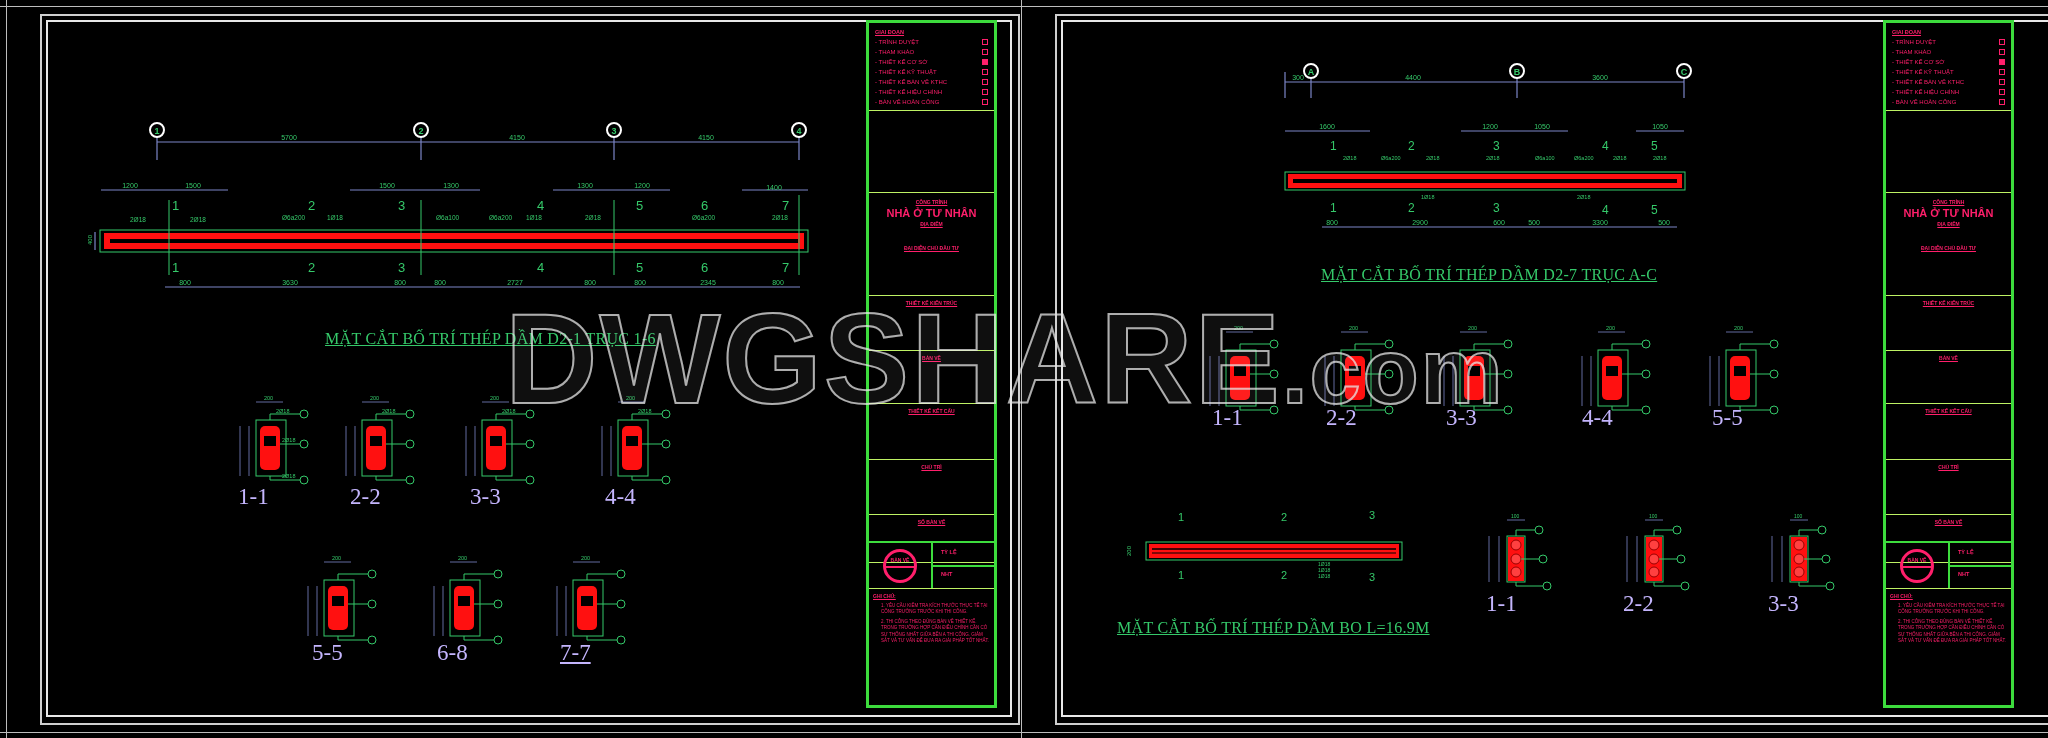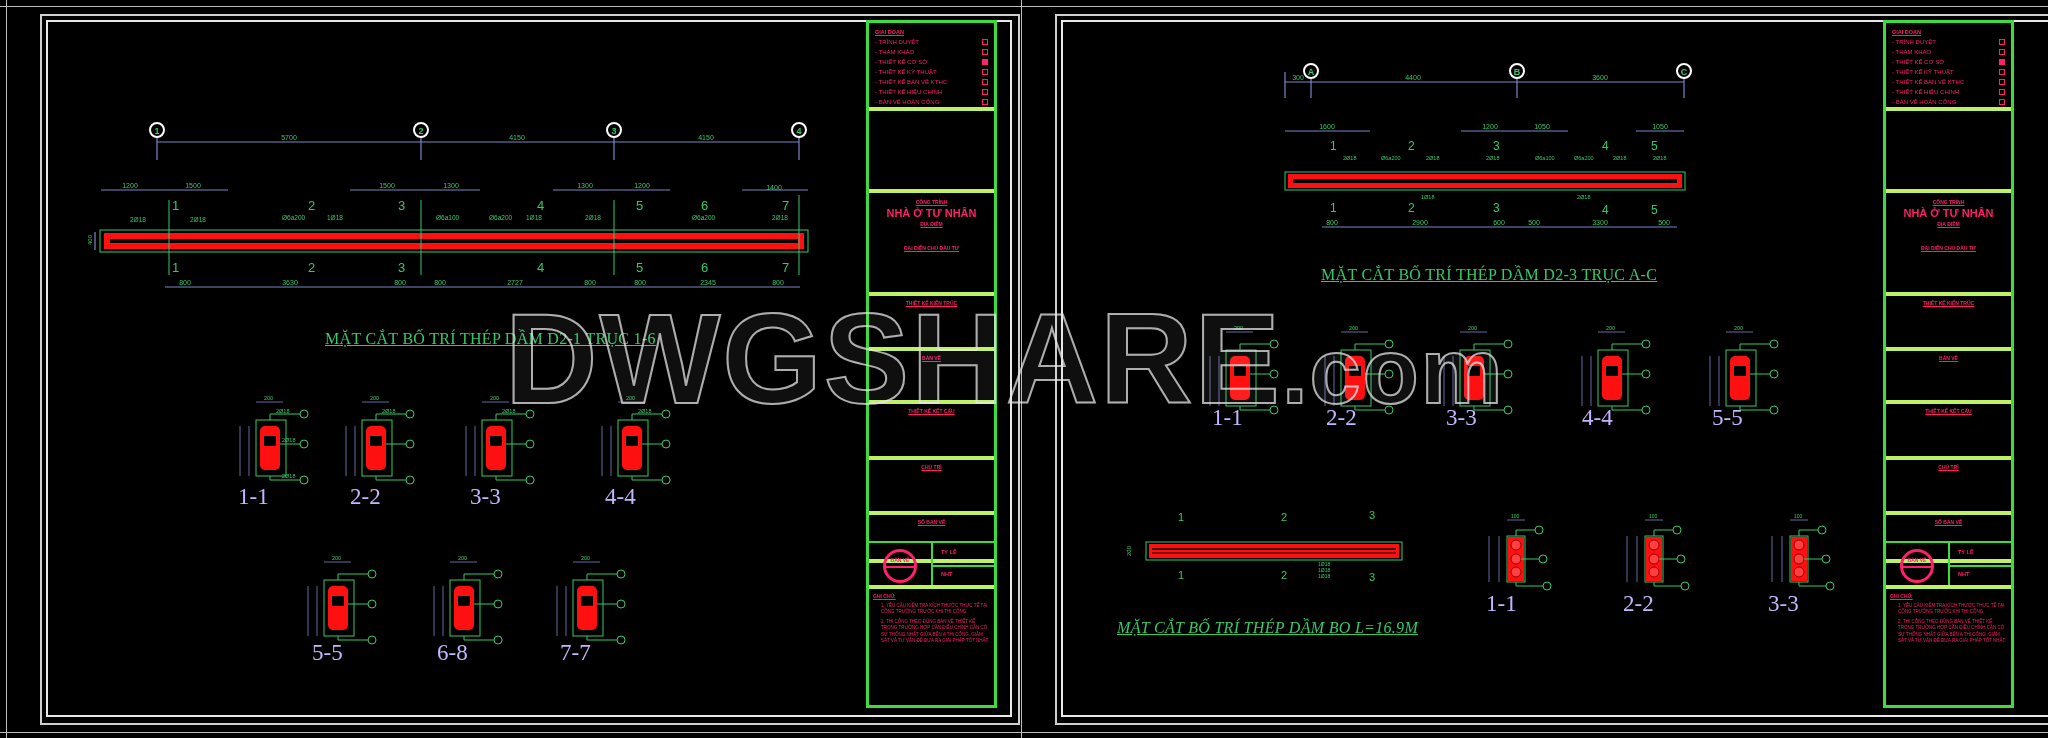--- a/index.html
+++ b/index.html
@@ -2,21 +2,21 @@
 <html><head>
 <meta charset="utf-8">
 <style>
   html,body{margin:0;padding:0;background:#000;}
   body{width:2048px;height:738px;position:relative;overflow:hidden;font-family:"Liberation Serif",serif;}
   .abs{position:absolute;}
   .sheet-outer{position:absolute;border:2px solid #cfcfcf;}
   .sheet-inner{position:absolute;border:2px solid #e8e8e8;}
   .guide{position:absolute;background:#bdbdbd;}
   .tb{position:absolute;border:3px solid #3ddc3d;box-sizing:border-box;}
-  .tb-row{position:absolute;left:0;right:0;border-bottom:4px solid #bef264;box-sizing:border-box;}
+  .tb-row{position:absolute;left:0;right:0;border-bottom:1px solid #bef264;box-sizing:border-box;}
   .pink{color:#ff1f6b;font-family:"Liberation Sans",sans-serif;}
   .tb-list{position:absolute;left:6px;top:4px;right:6px;font-size:6px;line-height:10px;}
   .tb-list .hdr{text-decoration:underline;font-weight:bold;font-size:5.5px;}
   .tb-list .it{display:flex;justify-content:space-between;align-items:center;}
   .tb-list .box{width:6px;height:6px;border:1px solid #ff1f6b;box-sizing:border-box;}
   .tb-list .box.on{background:#ff1f6b;}
   .tb-proj{position:absolute;left:0;right:0;text-align:center;}
   .tb-proj .small{font-size:5px;text-decoration:underline;font-weight:bold;display:block;}
   .tb-proj .big{font-size:11px;font-weight:bold;display:block;margin:2px 0;}
   .tb-cell-label{position:absolute;left:0;right:0;text-align:center;font-size:5px;font-weight:bold;text-decoration:underline;}
@@ -179,21 +179,21 @@
     <text x="458" y="560">200</text>
     <text x="581" y="560">200</text>
   </g>
 </svg>
 <div class="sec-label" style="left:238px;top:484px;">1-1</div>
 <div class="sec-label" style="left:350px;top:484px;">2-2</div>
 <div class="sec-label" style="left:470px;top:484px;">3-3</div>
 <div class="sec-label" style="left:605px;top:484px;">4-4</div>
 <div class="sec-label" style="left:312px;top:640px;">5-5</div>
 <div class="sec-label" style="left:437px;top:640px;">6-8</div>
-<div class="sec-label" style="left:560px;top:640px;">7-7</div>
+<div class="sec-label" style="left:560px;top:640px;text-decoration:underline;">7-7</div>
 
 <svg class="abs" style="left:0;top:0;" width="2048" height="738" viewBox="0 0 2048 738">
   <g stroke="#7c86c8" stroke-width="1.2" fill="none">
     <line x1="1285" y1="82" x2="1684" y2="82"></line>
     <line x1="1285" y1="72" x2="1285" y2="98"></line>
       <line x1="1311" y1="72" x2="1311" y2="98"></line>
     <line x1="1517" y1="72" x2="1517" y2="98"></line>
       <line x1="1684" y1="72" x2="1684" y2="98"></line>
     <line x1="1285" y1="131" x2="1370" y2="131"></line>
       <line x1="1461" y1="131" x2="1568" y2="131"></line>
@@ -310,27 +310,27 @@
   <use href="#bosec" x="1507" y="536"></use>
   <use href="#bosec" x="1645" y="536"></use>
   <use href="#bosec" x="1790" y="536"></use>
   <g fill="#35c96a" font-size="5">
     <text x="1511" y="518">100</text>
     <text x="1649" y="518">100</text>
     <text x="1794" y="518">100</text>
   </g>
 </svg>
 
-<div class="title-green" style="left:1321px;top:266px;">MẶT CẮT BỐ TRÍ THÉP DẦM D2-3  TRỤC A-C</div>
+<div class="title-green" style="left:1321px;top:266px;">MẶT CẮT BỐ TRÍ THÉP DẦM D2-7  TRỤC A-C</div>
 <div class="sec-label" style="left:1212px;top:405px;">1-1</div>
 <div class="sec-label" style="left:1326px;top:405px;">2-2</div>
 <div class="sec-label" style="left:1446px;top:405px;">3-3</div>
 <div class="sec-label" style="left:1582px;top:405px;">4-4</div>
 <div class="sec-label" style="left:1712px;top:405px;">5-5</div>
-<div class="title-green" style="left:1117px;top:619px;font-style:italic;">MẶT CẮT BỐ TRÍ THÉP DẦM BO L=16.9M</div>
+<div class="title-green" style="left:1117px;top:619px;">MẶT CẮT BỐ TRÍ THÉP DẦM BO L=16.9M</div>
 <div class="sec-label" style="left:1486px;top:591px;">1-1</div>
 <div class="sec-label" style="left:1623px;top:591px;">2-2</div>
 <div class="sec-label" style="left:1768px;top:591px;">3-3</div>
 
 <div class="tb" style="left:866px;top:20px;width:131px;height:688px;">
   <div class="tb-row" style="top:0;height:88px;">
     <div class="tb-list pink">
       <div class="hdr">GIAI ĐOẠN</div>
       <div class="it">
           <span>- TRÌNH DUYỆT</span>

